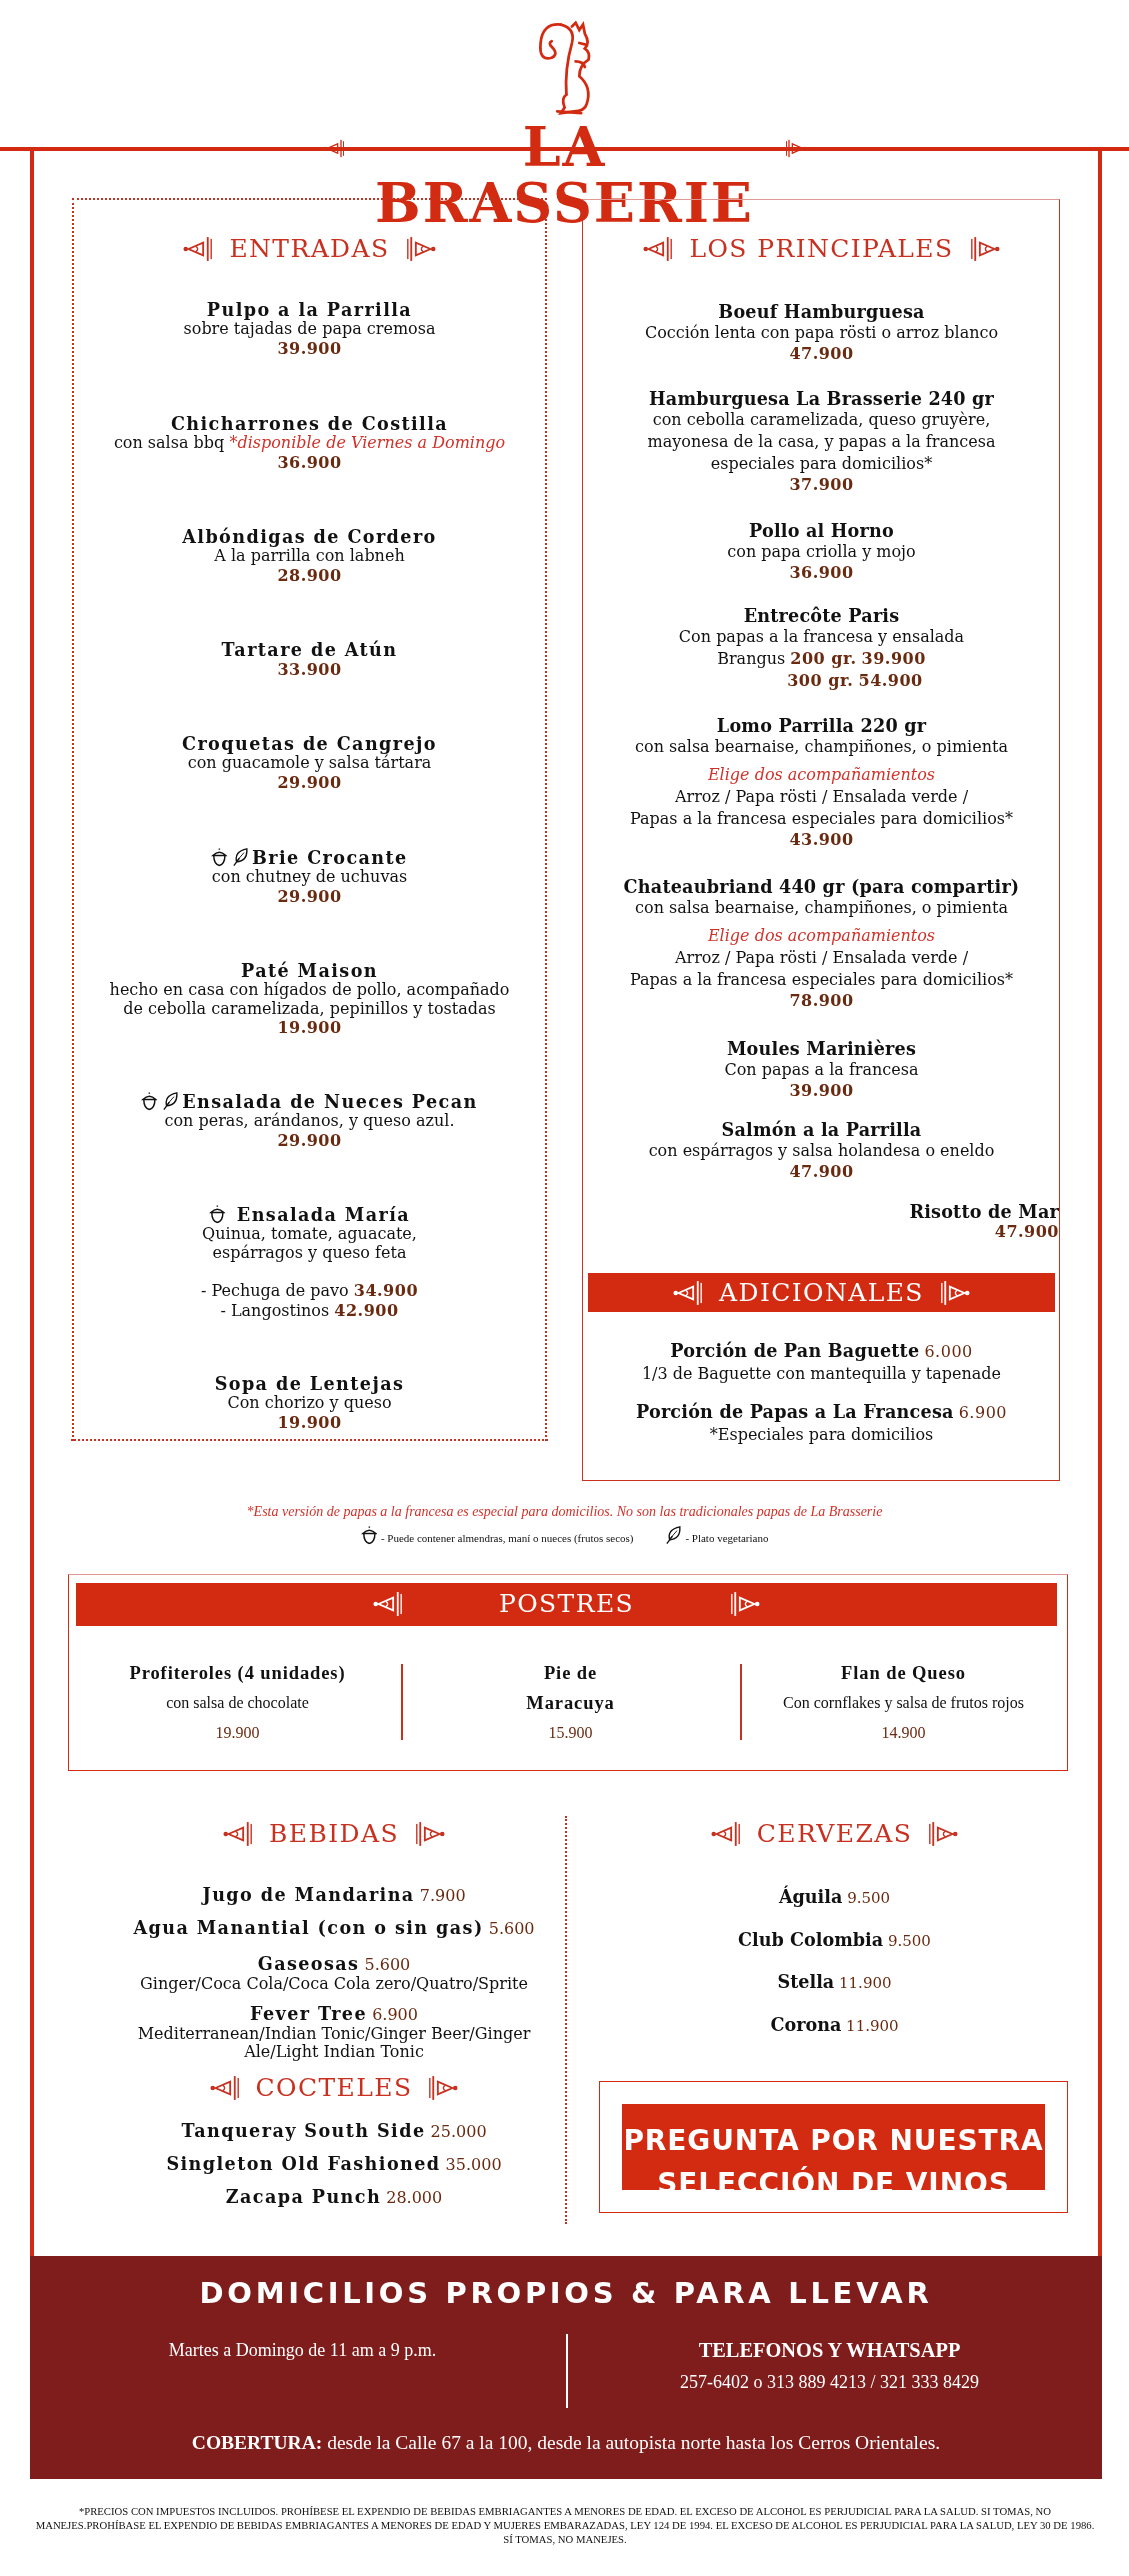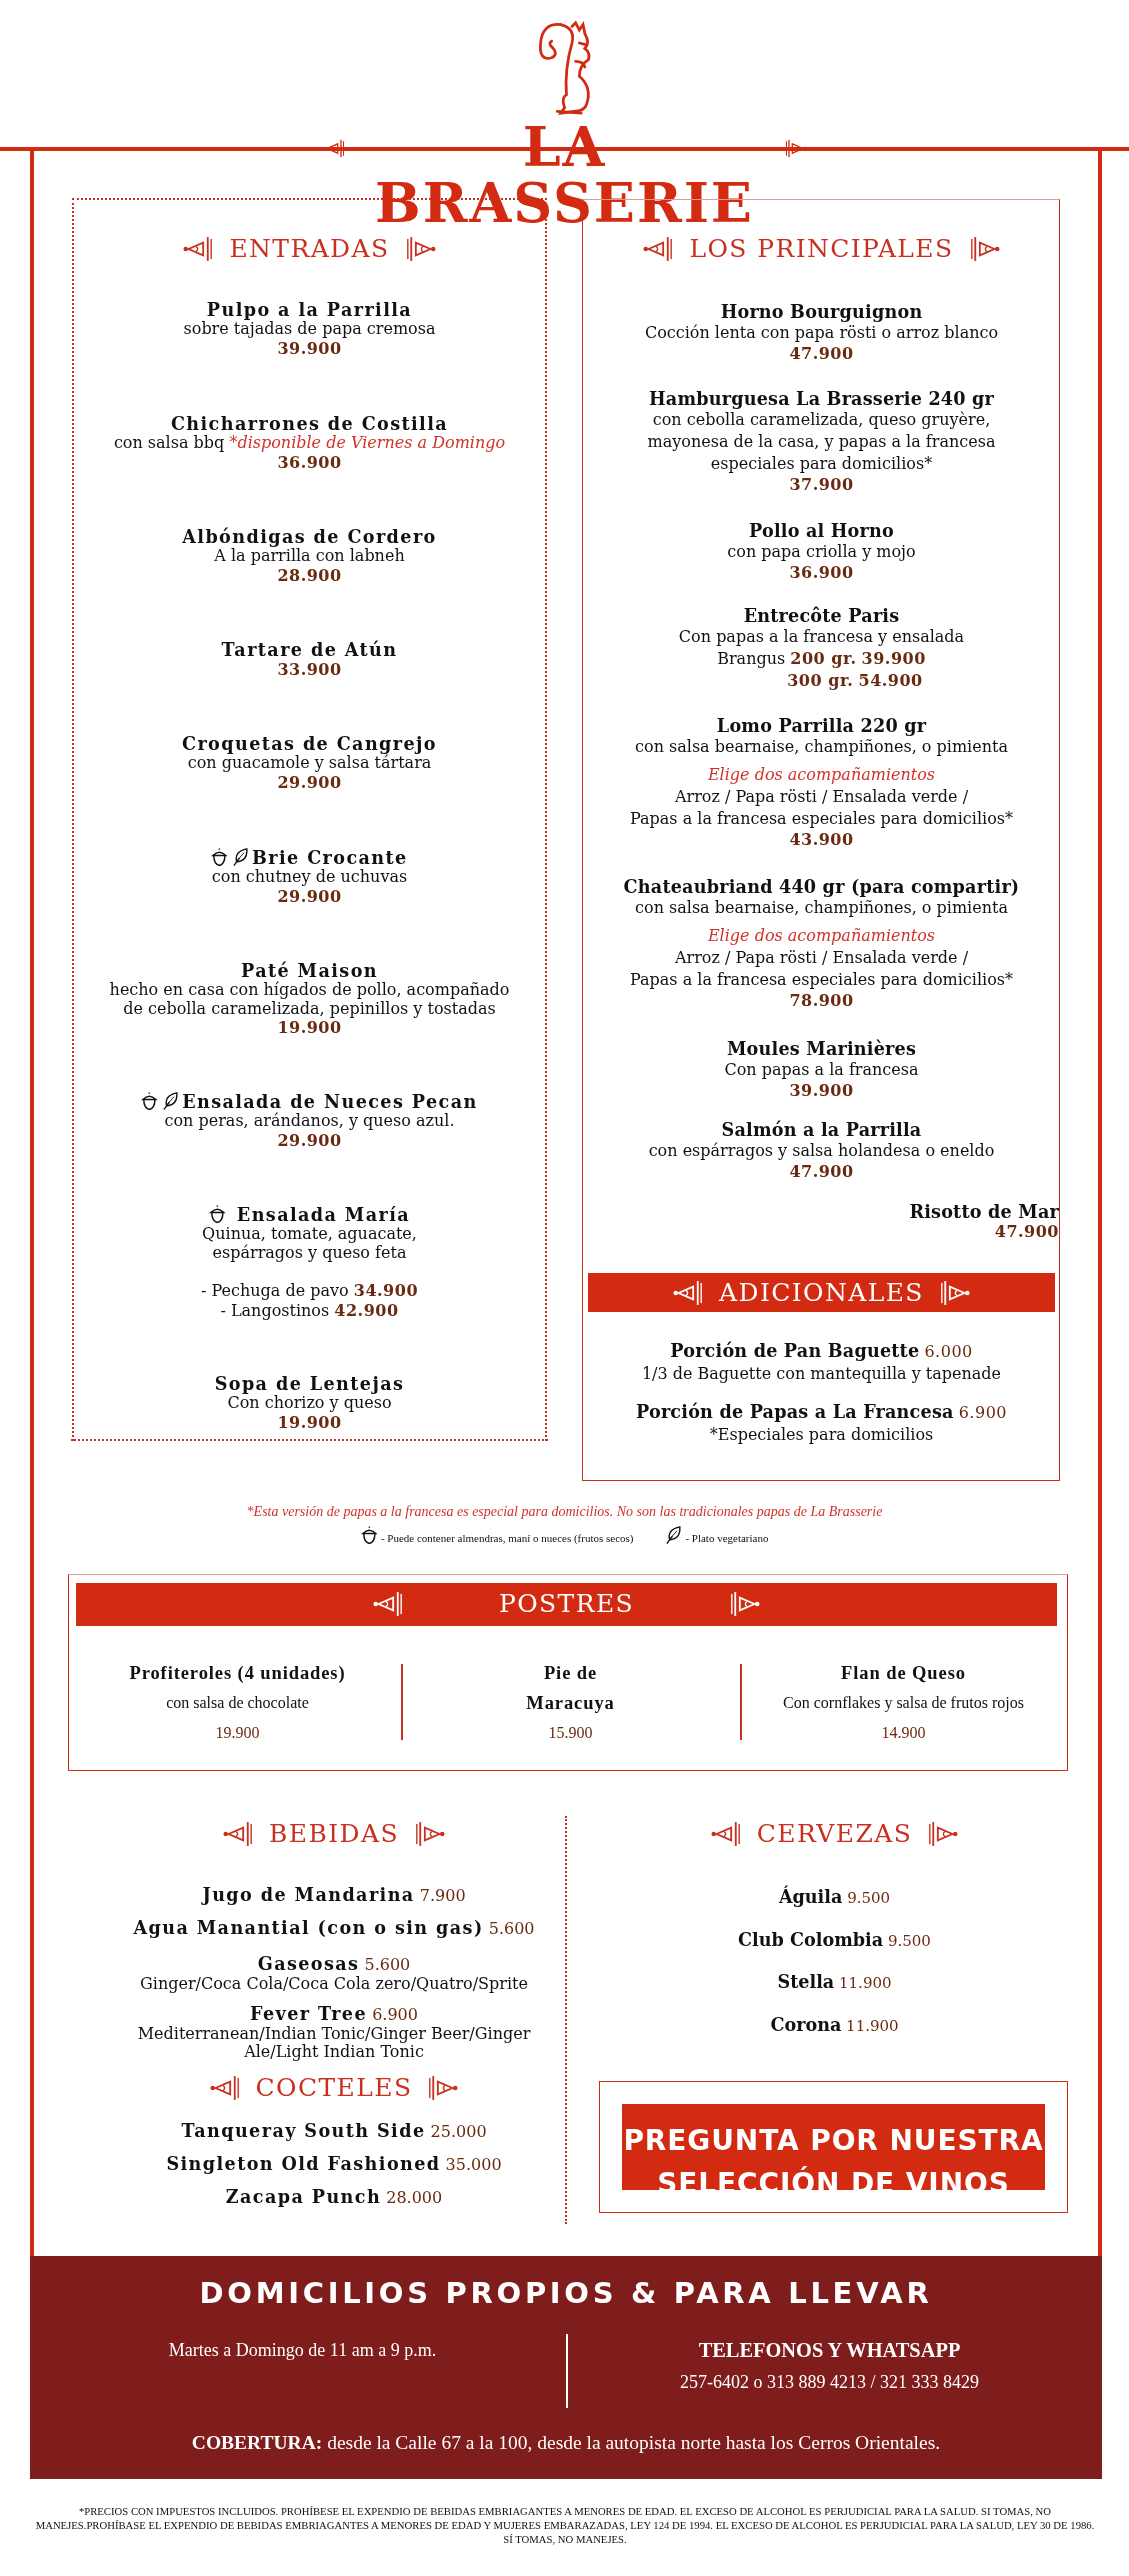--- a/index.html
+++ b/index.html
@@ -252,21 +252,21 @@
   <svg class="orn-inline" viewBox="0 0 36 30" width="33" height="28">
       <use href="#orn-left"></use>
     </svg>
   <span>LOS PRINCIPALES</span>
   <svg class="orn-inline" viewBox="0 0 36 30" width="33" height="28">
       <use href="#orn-right"></use>
     </svg>
 </div>
 
 <div class="item princ-item" style="left:584px;width:475px;top:302px;">
-  <div class="name">Horno Bourguignon</div>
+  <div class="name">Boeuf Hamburguesa</div>
   <div class="desc" style="line-height:22px">Cocción lenta con papa rösti o arroz blanco</div>
   <div class="price">47.900</div>
 </div>
 <div class="item princ-item" style="left:584px;width:475px;top:389px;line-height:22px;">
   <div class="name">Hamburguesa La Brasserie 240 gr</div>
   <div class="desc">con cebolla caramelizada, queso gruyère,</div>
   <div class="desc">mayonesa de la casa, y papas a la francesa</div>
   <div class="desc">especiales para domicilios*</div>
   <div class="price">37.900</div>
 </div>

